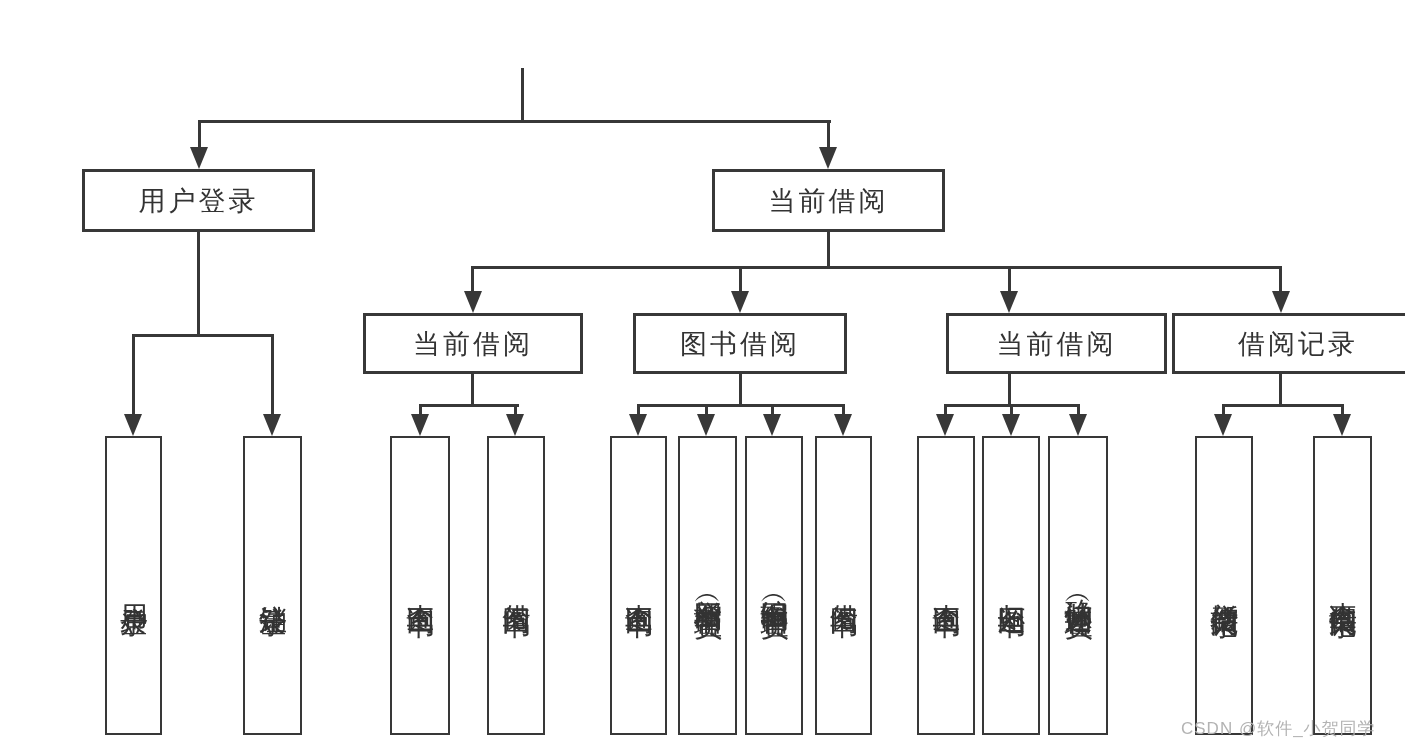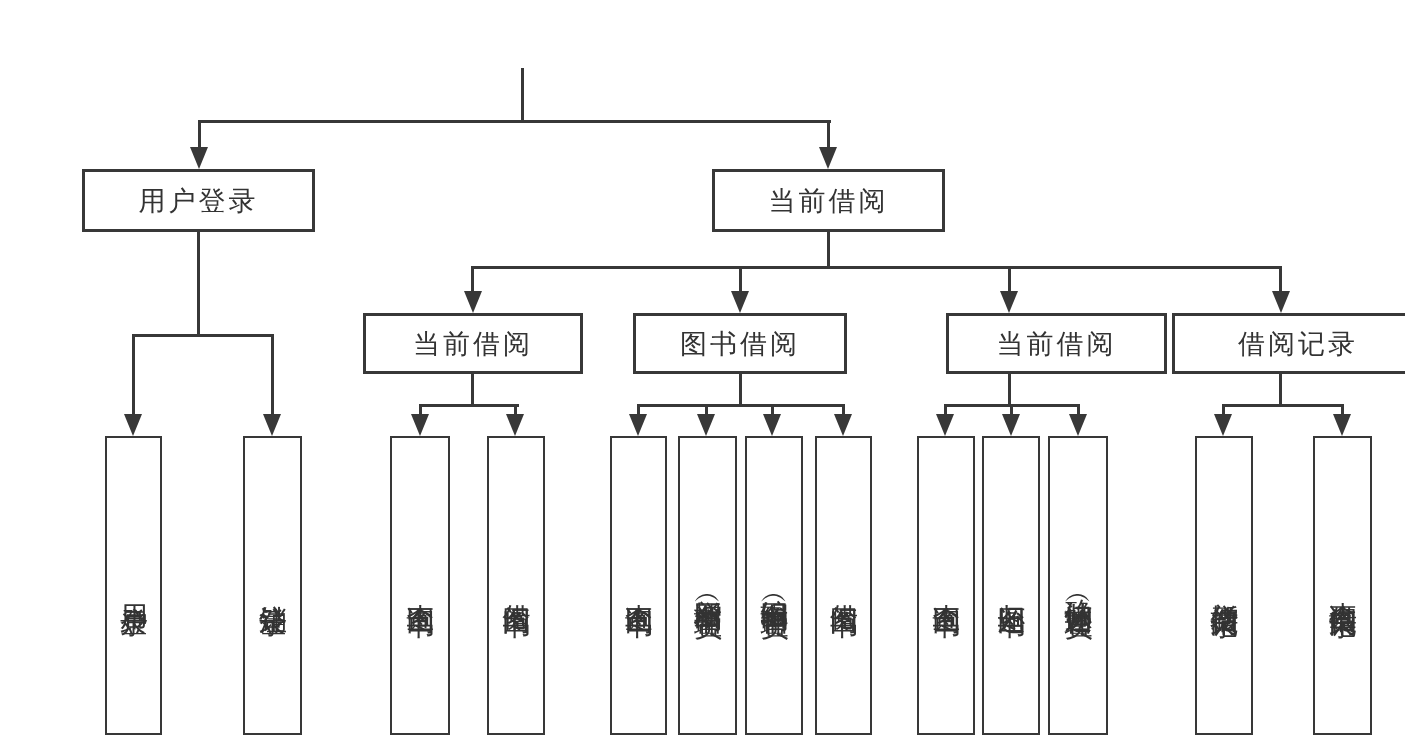--- a/index.html
+++ b/index.html
@@ -139,14 +139,15 @@
   <div class="vl" style="left:1077px; top:404px; height:12px;"></div>
   <div class="arrow" style="left:1069px; top:414px;"></div>
 
   <div class="vl" style="left:1279px; top:373px; height:34px;"></div>
   <div class="hl" style="left:1222px; top:404px; width:122px;"></div>
   <div class="vl" style="left:1222px; top:404px; height:12px;"></div>
   <div class="arrow" style="left:1214px; top:414px;"></div>
   <div class="vl" style="left:1341px; top:404px; height:12px;"></div>
   <div class="arrow" style="left:1333px; top:414px;"></div>
 
+  <div class="watermark" style="left:1181px; top:717px;">CSDN @软件_小贺同学</div>
 
 </div>
 
 </body></html>

